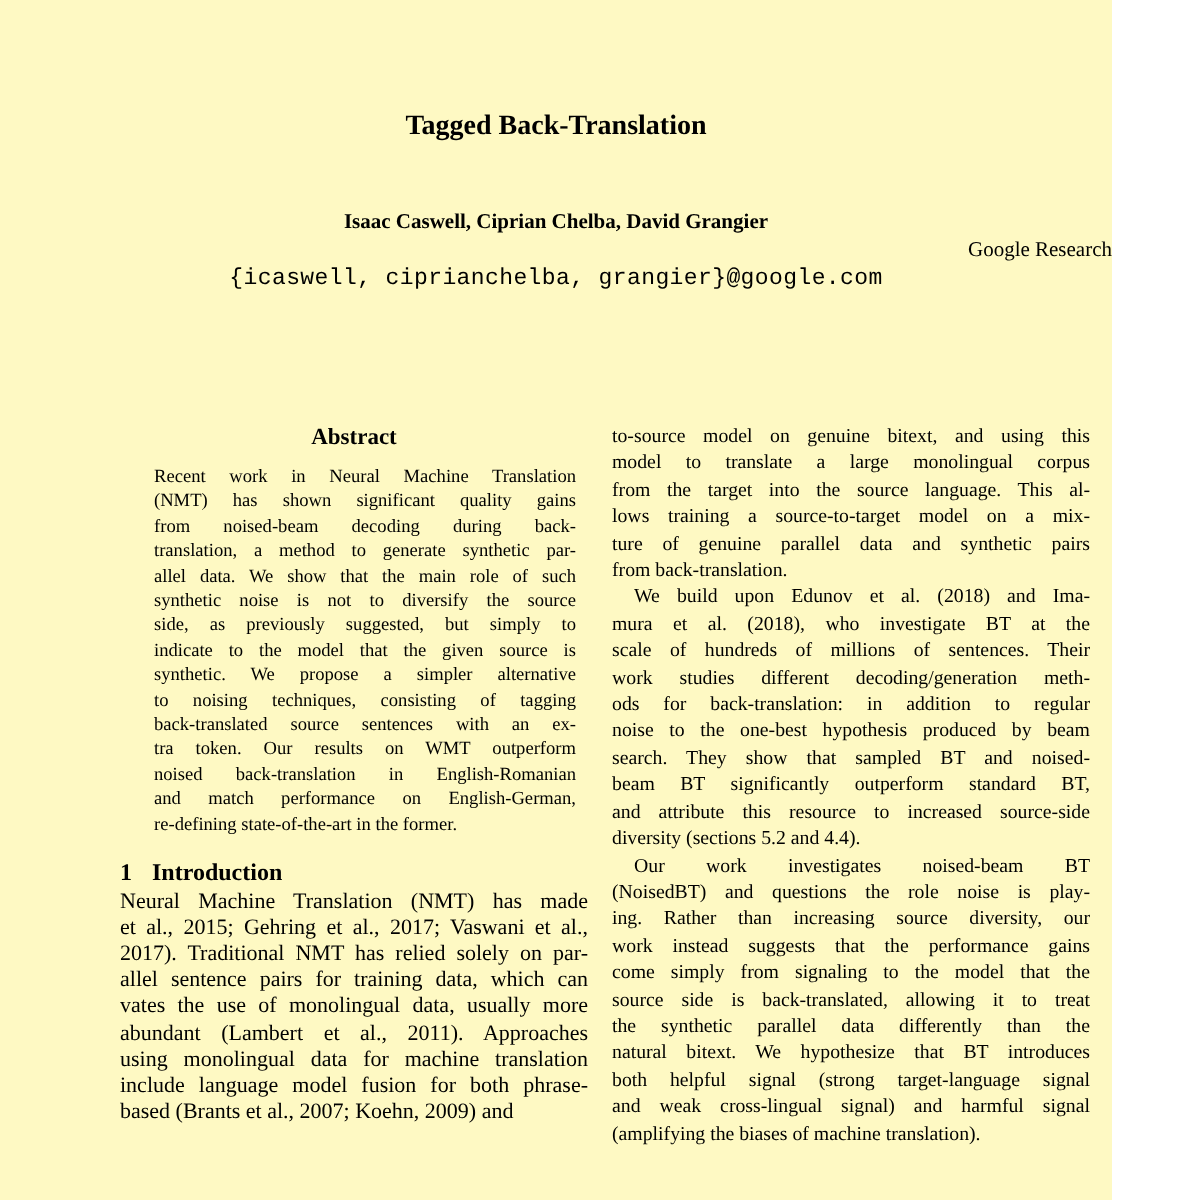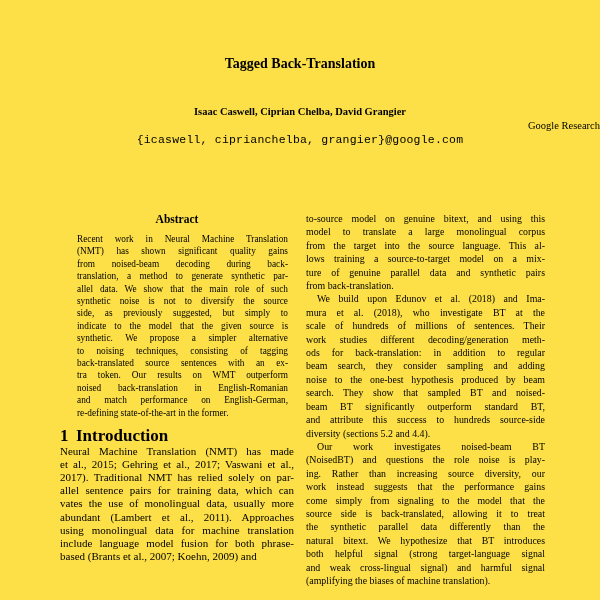--- a/index.html
+++ b/index.html
@@ -2,23 +2,23 @@
 <html><head>
 <meta charset="utf-8">
 <style>
   html, body {
     margin: 0;
     padding: 0;
     background: #ffffff;
   }
   .page {
     position: relative;
-    width: 600px;
+    width: 556px;
     height: 600px;
-    background: #fde047;
+    background: #fef9c3;
     overflow: hidden;
     font-family: "Liberation Serif", serif;
     color: #000000;
   }
   .paper-title {
     position: absolute;
     top: 55px; left: 0; right: 0;
     text-align: center;
     font-size: 14px;
     font-weight: bold;
@@ -68,21 +68,21 @@
     font-weight: bold;
     line-height: 14px;
   }
   .abstract-body {
     margin: 7px 6px 0 17px;
     font-size: 9.3px;
     line-height: 12.4px;
   }
   .sec-heading {
     margin-top: 10px;
-    font-size: 17px;
+    font-size: 12px;
     font-weight: bold;
     line-height: 14px;
   }
   .sec-num {
     display: inline-block;
     min-width: 14px;
     margin-right: 2px;
   }
   .intro-body {
     margin-top: 2px;
@@ -156,25 +156,24 @@
         <div class="line">lows training a source-to-target model on a mix-</div>
         <div class="line">ture of genuine parallel data and synthetic pairs</div>
         <div class="line last">from back-translation.</div>
       </div>
     <div class="para indent">
         <div class="line">We build upon Edunov et al. (2018) and Ima-</div>
         <div class="line">mura et al. (2018), who investigate BT at the</div>
         <div class="line">scale of hundreds of millions of sentences. Their</div>
         <div class="line">work studies different decoding/generation meth-</div>
         <div class="line">ods for back-translation: in addition to regular</div>
-        <div class="line">beam search, they consider sampling and adding</div>
         <div class="line">noise to the one-best hypothesis produced by beam</div>
         <div class="line">search. They show that sampled BT and noised-</div>
         <div class="line">beam BT significantly outperform standard BT,</div>
-        <div class="line">and attribute this success to hundreds source-side</div>
+        <div class="line">and attribute this resource to increased source-side</div>
         <div class="line last">diversity (sections 5.2 and 4.4).</div>
       </div>
     <div class="para indent">
         <div class="line">Our work investigates noised-beam BT</div>
         <div class="line">(NoisedBT) and questions the role noise is play-</div>
         <div class="line">ing. Rather than increasing source diversity, our</div>
         <div class="line">work instead suggests that the performance gains</div>
         <div class="line">come simply from signaling to the model that the</div>
         <div class="line">source side is back-translated, allowing it to treat</div>
         <div class="line">the synthetic parallel data differently than the</div>

